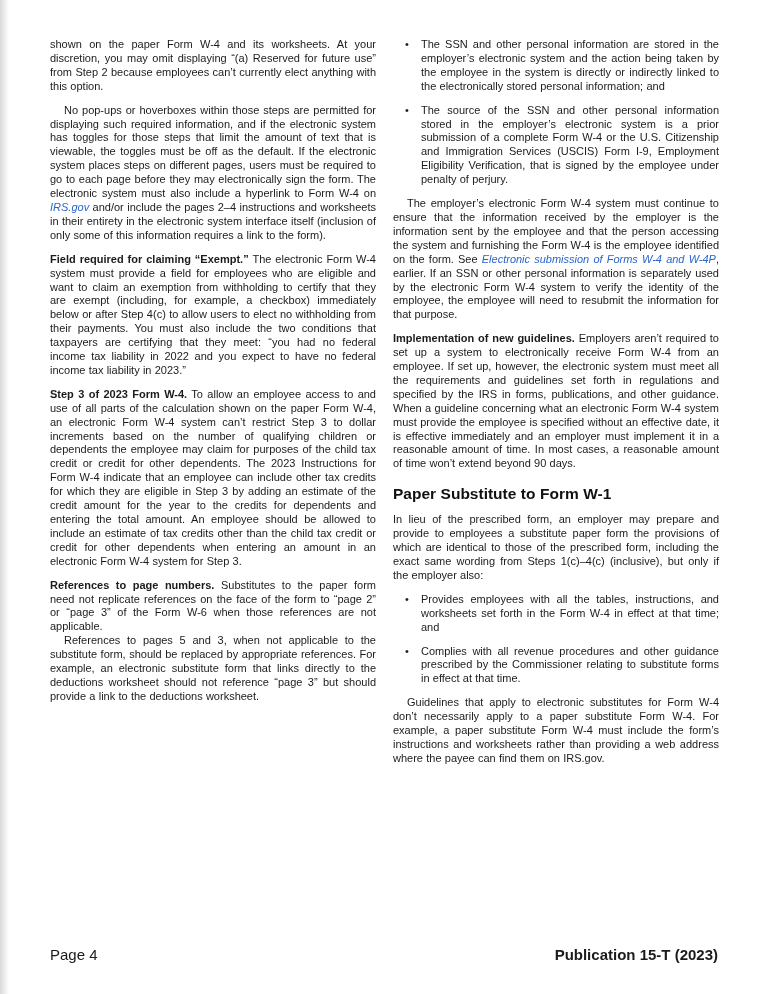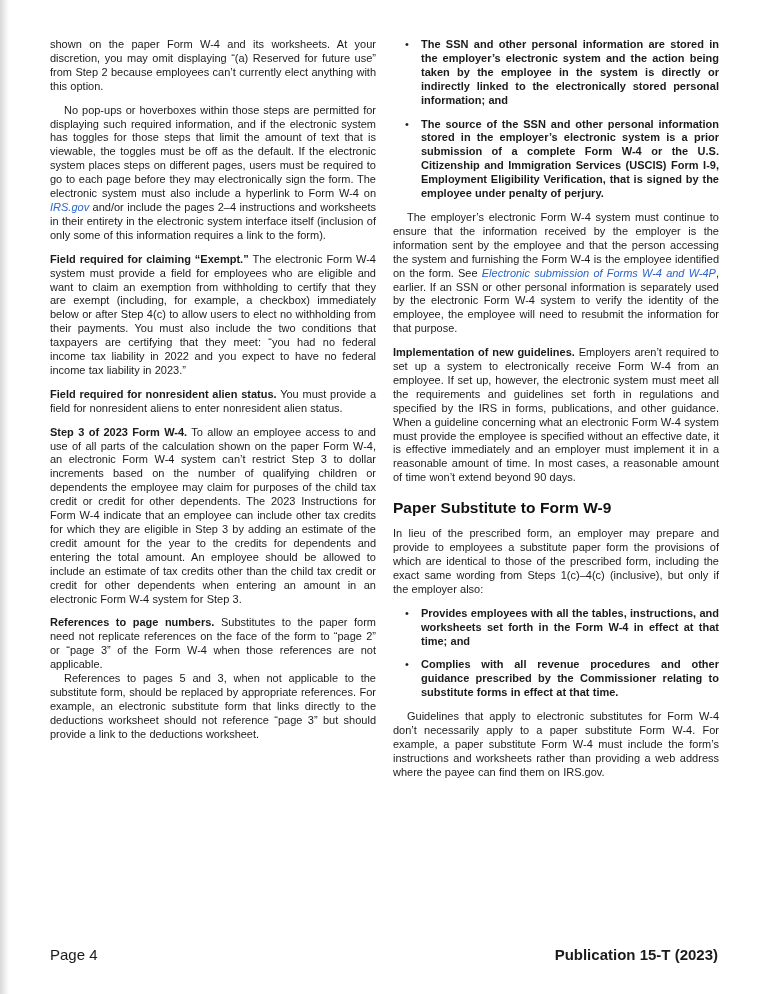--- a/index.html
+++ b/index.html
@@ -59,21 +59,20 @@
     margin: 0 0 10px 0;
   }
   .bullet .dot {
     flex: 0 0 16px;
     margin-left: 12px;
     font-size: 11px;
   }
   .bullet .btext {
     flex: 1;
     text-align: justify;
-    font-weight: bold;
   }
   .section-heading {
     font-size: 15.5px;
     font-weight: bold;
     line-height: 19px;
     margin: 13px 0 10px 0;
     text-align: left;
     text-align-last: left;
     color: #111111;
   }
@@ -92,37 +91,36 @@
 <body>
 
 <div class="page">
   <div class="edge-shadow"></div>
 
   <div class="columns">
     <div class="col" id="left-column">
         <div class="para"><span>shown on the paper Form W-4 and its worksheets. At your discretion, you may omit displaying “(a) Reserved for future use” from Step 2 because employees can’t currently elect anything with this option.</span></div>
         <div class="para indent"><span>No pop-ups or hoverboxes within those steps are permitted for displaying such required information, and if the electronic system has toggles for those steps that limit the amount of text that is viewable, the toggles must be off as the default. If the electronic system places steps on different pages, users must be required to go to each page before they may electronically sign the form. The electronic system must also include a hyperlink to Form W-4 on </span><a class="doclink">IRS.gov</a><span> and/or include the pages 2–4 instructions and worksheets in their entirety in the electronic system interface itself (inclusion of only some of this information requires a link to the form).</span></div>
         <div class="para"><span class="b">Field required for claiming “Exempt.”</span><span> The electronic Form W-4 system must provide a field for employees who are eligible and want to claim an exemption from withholding to certify that they are exempt (including, for example, a checkbox) immediately below or after Step 4(c) to allow users to elect no withholding from their payments. You must also include the two conditions that taxpayers are certifying that they meet: “you had no federal income tax liability in 2022 and you expect to have no federal income tax liability in 2023.”</span></div>
-        <div class="para"><span class="b">Field required for nonresident alien status.</span><span> You must provide a field for nonresident aliens to enter nonresident alien status.</span></div>
         <div class="para"><span class="b">Step 3 of 2023 Form W-4.</span><span> To allow an employee access to and use of all parts of the calculation shown on the paper Form W-4, an electronic Form W-4 system can’t restrict Step 3 to dollar increments based on the number of qualifying children or dependents the employee may claim for purposes of the child tax credit or credit for other dependents. The 2023 Instructions for Form W-4 indicate that an employee can include other tax credits for which they are eligible in Step 3 by adding an estimate of the credit amount for the year to the credits for dependents and entering the total amount. An employee should be allowed to include an estimate of tax credits other than the child tax credit or credit for other dependents when entering an amount in an electronic Form W-4 system for Step 3.</span></div>
-        <div class="para nogap"><span class="b">References to page numbers.</span><span> Substitutes to the paper form need not replicate references on the face of the form to “page 2” or “page 3” of the Form W-4 when those references are not applicable.</span></div>
+        <div class="para nogap"><span class="b">References to page numbers.</span><span> Substitutes to the paper form need not replicate references on the face of the form to “page 2” or “page 3” of the Form W-6 when those references are not applicable.</span></div>
         <div class="para indent"><span>References to pages 5 and 3, when not applicable to the substitute form, should be replaced by appropriate references. For example, an electronic substitute form that links directly to the deductions worksheet should not reference “page 3” but should provide a link to the deductions worksheet.</span></div>
       </div>
     <div class="col" id="right-column">
         <div class="bullet">
           <span class="dot">•</span>
           <div class="btext"><span>The SSN and other personal information are stored in the employer’s electronic system and the action being taken by the employee in the system is directly or indirectly linked to the electronically stored personal information; and</span></div>
         </div>
         <div class="bullet">
           <span class="dot">•</span>
           <div class="btext"><span>The source of the SSN and other personal information stored in the employer’s electronic system is a prior submission of a complete Form W-4 or the U.S. Citizenship and Immigration Services (USCIS) Form I-9, Employment Eligibility Verification, that is signed by the employee under penalty of perjury.</span></div>
         </div>
         <div class="para indent"><span>The employer’s electronic Form W-4 system must continue to ensure that the information received by the employer is the information sent by the employee and that the person accessing the system and furnishing the Form W-4 is the employee identified on the form. See </span><a class="doclink">Electronic submission of Forms W-4 and W-4P</a><span>, earlier. If an SSN or other personal information is separately used by the electronic Form W-4 system to verify the identity of the employee, the employee will need to resubmit the information for that purpose.</span></div>
         <div class="para"><span class="b">Implementation of new guidelines.</span><span> Employers aren’t required to set up a system to electronically receive Form W-4 from an employee. If set up, however, the electronic system must meet all the requirements and guidelines set forth in regulations and specified by the IRS in forms, publications, and other guidance. When a guideline concerning what an electronic Form W-4 system must provide the employee is specified without an effective date, it is effective immediately and an employer must implement it in a reasonable amount of time. In most cases, a reasonable amount of time won’t extend beyond 90 days.</span></div>
-        <h2 class="section-heading">Paper Substitute to Form W-9</h2>
+        <h2 class="section-heading">Paper Substitute to Form W-1</h2>
         <div class="para"><span>In lieu of the prescribed form, an employer may prepare and provide to employees a substitute paper form the provisions of which are identical to those of the prescribed form, including the exact same wording from Steps 1(c)–4(c) (inclusive), but only if the employer also:</span></div>
         <div class="bullet">
           <span class="dot">•</span>
           <div class="btext"><span>Provides employees with all the tables, instructions, and worksheets set forth in the Form W-4 in effect at that time; and</span></div>
         </div>
         <div class="bullet">
           <span class="dot">•</span>
           <div class="btext"><span>Complies with all revenue procedures and other guidance prescribed by the Commissioner relating to substitute forms in effect at that time.</span></div>
         </div>
         <div class="para indent"><span>Guidelines that apply to electronic substitutes for Form W-4 don’t necessarily apply to a paper substitute Form W-4. For example, a paper substitute Form W-4 must include the form’s instructions and worksheets rather than providing a web address where the payee can find them on IRS.gov.</span></div>

